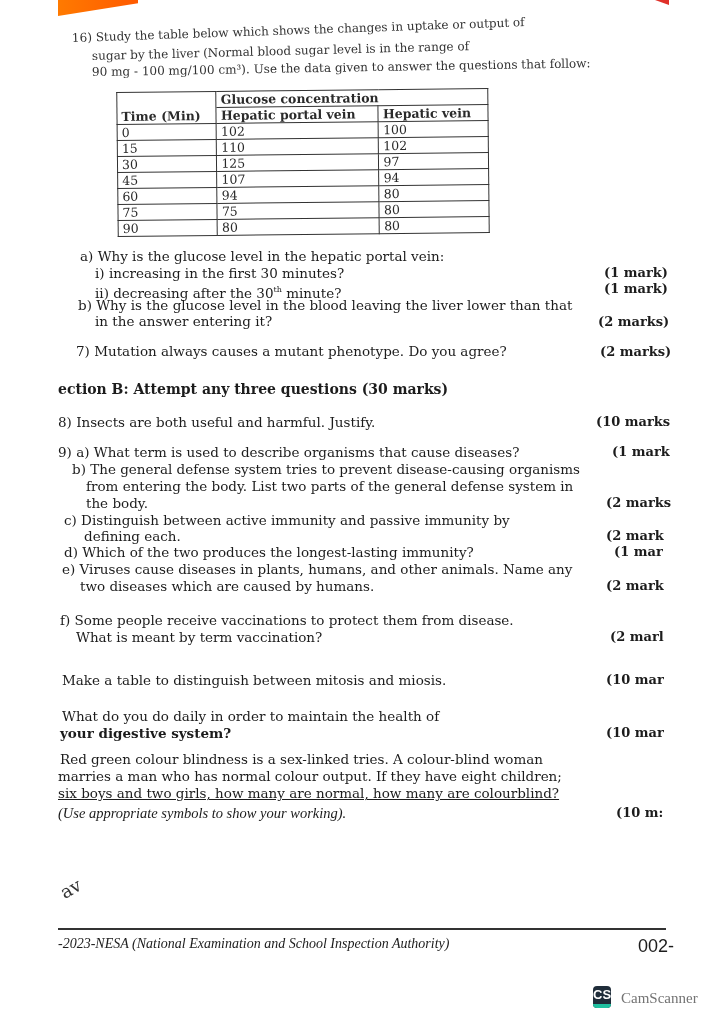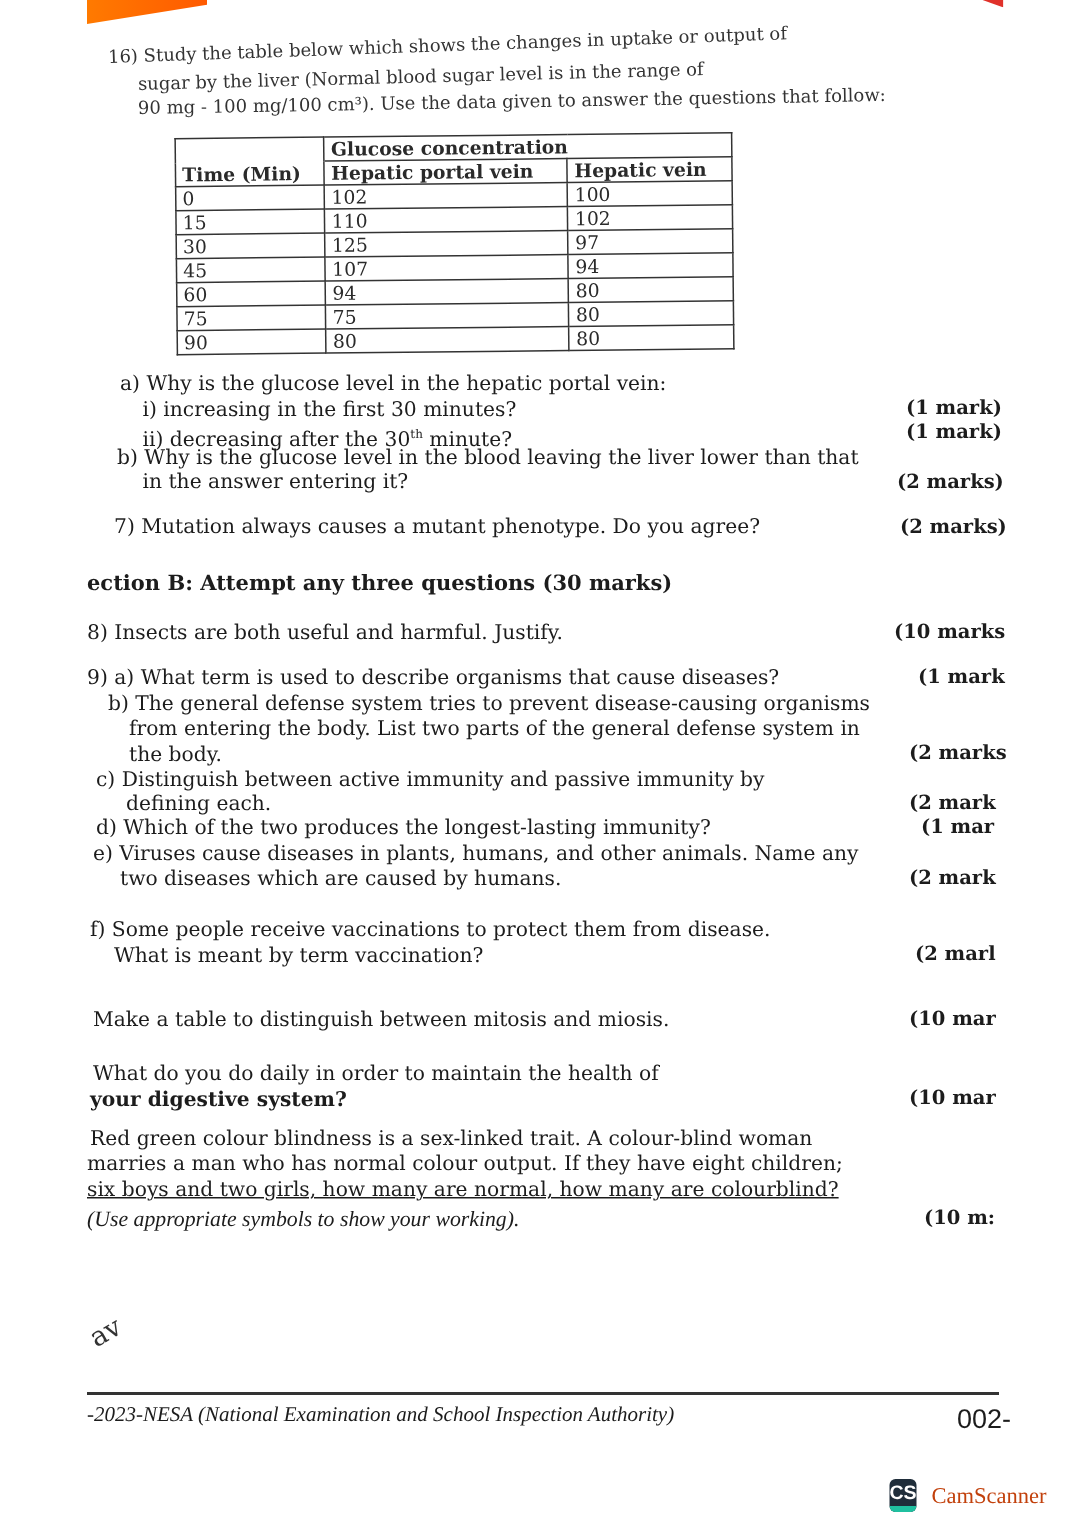--- a/index.html
+++ b/index.html
@@ -31,21 +31,21 @@
   }
   table.gluc th { font-weight:bold; }
   .italic { font-style:italic; }
   .footer-line { position:absolute; left:58px; top:928px; width:608px; height:1.5px; background:#333; }
   .footer { position:absolute; top:936px; font-family:"Liberation Serif", serif; font-style:italic; font-size:14px; }
   .footer-num { position:absolute; top:936px; left:638px; font-family:"Liberation Sans", sans-serif; font-size:18px; }
   .handwriting { position:absolute; left:60px; top:878px; font-family:"DejaVu Serif", serif; font-size:18px; transform:rotate(-30deg); color:#333; }
   .cs-logo { position:absolute; left:593px; top:986px; width:18px; height:22px; background:#1f2d3a; border-radius:4px; color:#fff;
              font-family:"Liberation Sans", sans-serif; font-weight:bold; font-size:13px; text-align:center; line-height:18px; overflow:hidden; }
   .cs-logo::after { content:""; position:absolute; left:0; bottom:0; width:100%; height:4px; background:#20c0a0; }
-  .cs-name { position:absolute; left:621px; top:990px; font-family:"Liberation Serif", serif; font-size:15px; color:#c2410c; }
+  .cs-name { position:absolute; left:621px; top:990px; font-family:"Liberation Serif", serif; font-size:15px; color:#737373; }
 </style>
 </head>
 <body>
 
 <div class="orange-strip"></div>
 <div class="red-corner"></div>
 
 <div class="txt small" style="left:72px; top:30px; transform:rotate(-2deg); transform-origin:left;">
   <span>16)</span>
   <span>Study the table below which shows the changes in uptake or output of</span>
@@ -147,21 +147,21 @@
 <div class="txt" style="left:76px; top:629px;">What is meant by term vaccination?</div>
 <div class="marks" style="left:610px; top:629px;">(2 marl</div>
 
 <div class="txt" style="left:62px; top:672px;">Make a table to distinguish between mitosis and miosis.</div>
 <div class="marks" style="left:606px; top:672px;">(10 mar</div>
 
 <div class="txt" style="left:62px; top:708px;">What do you do daily in order to maintain the health of</div>
 <div class="txt" style="left:60px; top:725px;font-weight:bold;">your digestive   system?</div>
 <div class="marks" style="left:606px; top:725px;">(10 mar</div>
 
-<div class="txt" style="left:60px; top:751px;">Red green colour blindness is a sex-linked trait. A colour-blind woman</div>
+<div class="txt" style="left:60px; top:751px;">Red green colour blindness is a sex-linked tries. A colour-blind woman</div>
 <div class="txt" style="left:58px; top:768px;">marries a man who has normal colour output. If they have eight children;</div>
 <div class="txt" style="left:58px; top:785px;text-decoration:underline;">six boys and two girls, how many are normal, how many are colourblind?</div>
 <div class="txt italic" style="left:58px; top:805px; font-family:'Liberation Serif', serif; font-size:14.5px;">(Use appropriate symbols to show your working).</div>
 <div class="marks" style="left:616px; top:805px;">(10 m:</div>
 
 <div class="handwriting">av</div>
 
 <div class="footer-line"></div>
 <div class="footer" style="left:58px;">-2023-NESA (National Examination and School Inspection Authority)</div>
 <div class="footer-num">002-</div>

